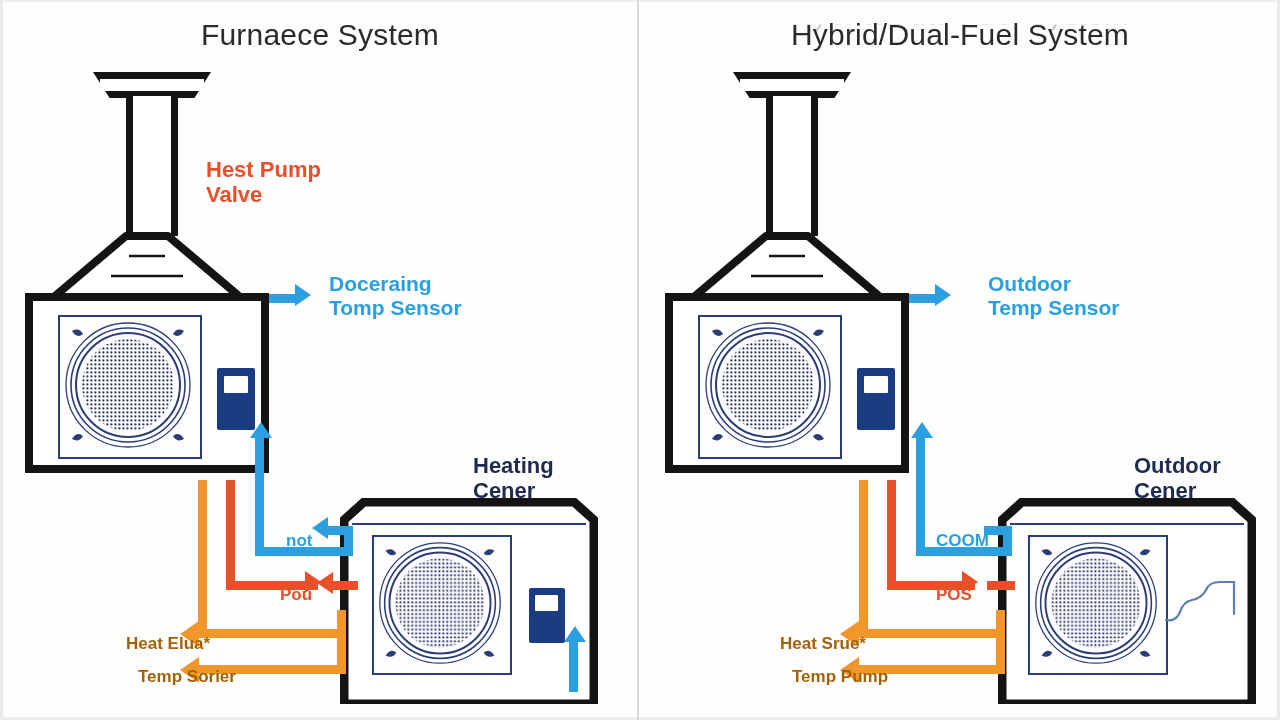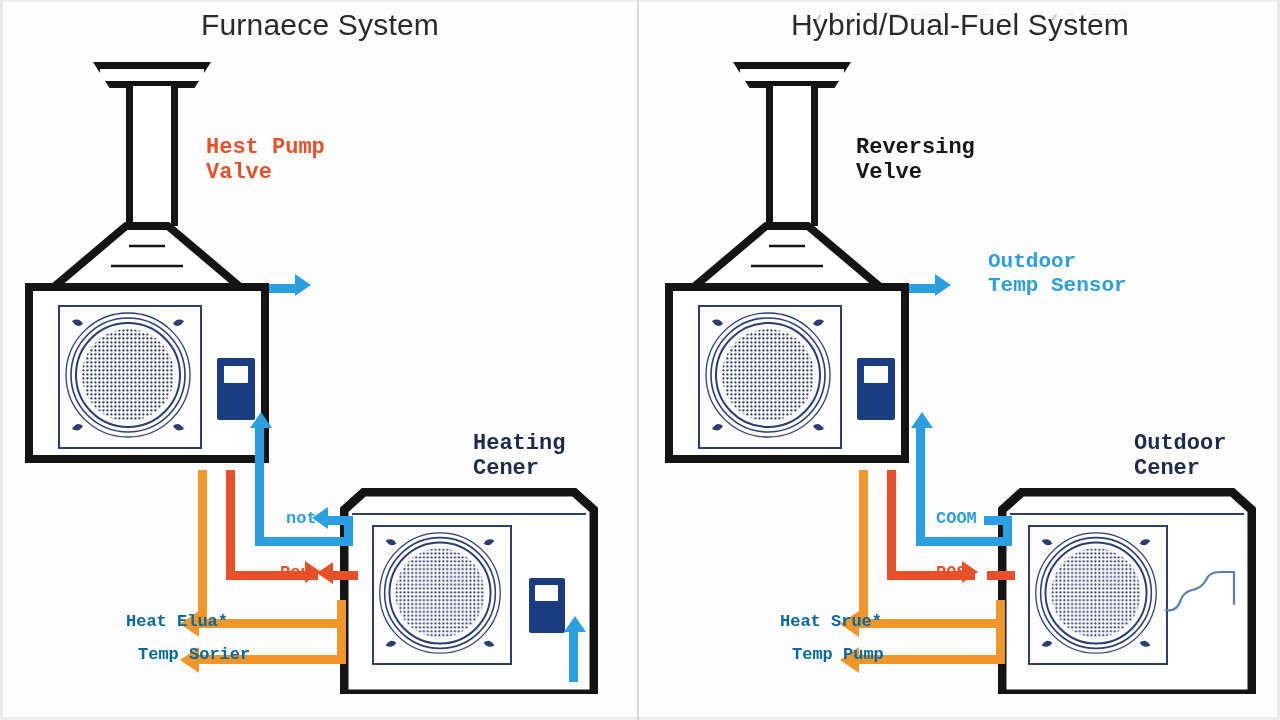--- a/index.html
+++ b/index.html
@@ -13,21 +13,21 @@
   .stage{position:relative;width:1280px;height:720px;background:#fdfdfd;overflow:hidden;}
 
   
   .edge-l{position:absolute;left:0;top:0;width:3px;height:720px;background:#e9e9ea;}
   .edge-r{position:absolute;right:0;top:0;width:3px;height:720px;background:#e9e9ea;}
   .edge-t{position:absolute;left:0;top:0;width:1280px;height:2px;background:#efefef;}
   .edge-b{position:absolute;left:0;bottom:0;width:1280px;height:3px;background:#ededee;}
 
   .divider{position:absolute;left:637px;top:0;width:2px;height:720px;background:#d8d8da;}
 
-  .panel{position:absolute;top:0;width:640px;height:627px;}
+  .panel{position:absolute;top:10px;width:640px;height:627px;}
   .panel.left{left:0;}
   .panel.right{left:640px;}
 
   .panel-title{
     position:absolute;top:8px;left:0;width:640px;text-align:center;
     font-size:30px;font-weight:300;letter-spacing:.2px;color:#2a2a2c;
     font-family:"Liberation Sans","DejaVu Sans",sans-serif;
     white-space:nowrap;
   }
   .panel-title.ghost{
@@ -64,29 +64,30 @@
   .ctrl-box{
     position:absolute;background:#1c3c82;border-radius:2px;
   }
   .ctrl-screen{
     position:absolute;background:#ffffff;border-radius:1px;
   }
 
   
   .lbl{
     position:absolute;font-weight:bold;line-height:1.12;white-space:pre-line;
-    font-family:Liberation Mono, monospace;
+    font-family:Liberation Sans, sans-serif;
+    margin-top:12px;
   }
   .lbl.big{font-size:22px;}
   .lbl.mid{font-size:21px;}
   .lbl.sm{font-size:17px;}
   .c-red{color:#e8502a;}
   .c-blue{color:#2b9fe0;}
   .c-navy{color:#1e2a4e;}
-  .c-orange{color:#0369a1;}
+  .c-orange{color:#a16207;}
   .c-dark{color:#17171a;}
 
   
   .pipe{position:absolute;}
   .pipe.h{height:9px;}
   .pipe.v{width:9px;}
   .p-blue{background:#2b9fe0;}
   .p-red{background:#e8502a;}
   .p-orange{background:#f0962a;}
 
@@ -150,20 +151,22 @@
       <div class="ctrl-box" style="left:217px;top:358px;width:38px;height:62px;">
         <div class="ctrl-screen" style="left:7px;top:8px;width:24px;height:17px;"></div>
       </div>
     </div>
 
     <div class="lbl big c-red" style="left:206px;top:136px;">Hest Pump
 Valve</div>
 
     <div class="pipe h p-blue" style="left:269px;top:284px;width:26px;"></div>
     <div class="arrow ar-right-blue" style="left:295px;top:274px;"></div>
+    <div class="lbl mid c-blue" style="left:329px;top:250px;">Doceraing
+Tomp Sensor</div>
 
     <div class="furnace">
       <svg style="position:absolute;left:340px;top:488px;" width="258" height="206" viewBox="0 0 258 206">
         <path d="M4 206 L4 22 L24 4 L234 4 L254 22 L254 206 Z" fill="#ffffff" stroke="#141414" stroke-width="9" stroke-linejoin="round"></path>
         <line x1="12" y1="26" x2="246" y2="26" stroke="#2c3c74" stroke-width="2"></line>
       </svg>
       <div class="grille" style="left:372px;top:525px;width:136px;height:136px;"></div>
       <div class="fan" style="left:372px;top:525px;">
         <svg width="136" height="136" viewBox="0 0 140 140">
           <defs>
@@ -259,22 +262,20 @@
           <path d="M14 124 q7 4 11 -3 q-6 -5 -11 3Z" fill="#2c3c74"></path>
           <path d="M126 124 q-7 4 -11 -3 q6 -5 11 3Z" fill="#2c3c74"></path>
         </svg>
       </div>
 
       <div class="ctrl-box" style="left:217px;top:358px;width:38px;height:62px;">
         <div class="ctrl-screen" style="left:7px;top:8px;width:24px;height:17px;"></div>
       </div>
     </div>
 
-    <div class="lbl big c-dark" style="left:216px;top:136px;">Reversing
-Velve</div>
 
     <div class="pipe h p-blue" style="left:269px;top:284px;width:26px;"></div>
     <div class="arrow ar-right-blue" style="left:295px;top:274px;"></div>
     <div class="lbl mid c-blue" style="left:348px;top:250px;">Outdoor
 Temp Sensor</div>
 
     <div class="furnace">
       <svg style="position:absolute;left:358px;top:488px;" width="258" height="206" viewBox="0 0 258 206">
         <path d="M4 206 L4 22 L24 4 L234 4 L254 22 L254 206 Z" fill="#ffffff" stroke="#141414" stroke-width="9" stroke-linejoin="round"></path>
         <line x1="12" y1="26" x2="246" y2="26" stroke="#2c3c74" stroke-width="2"></line>

